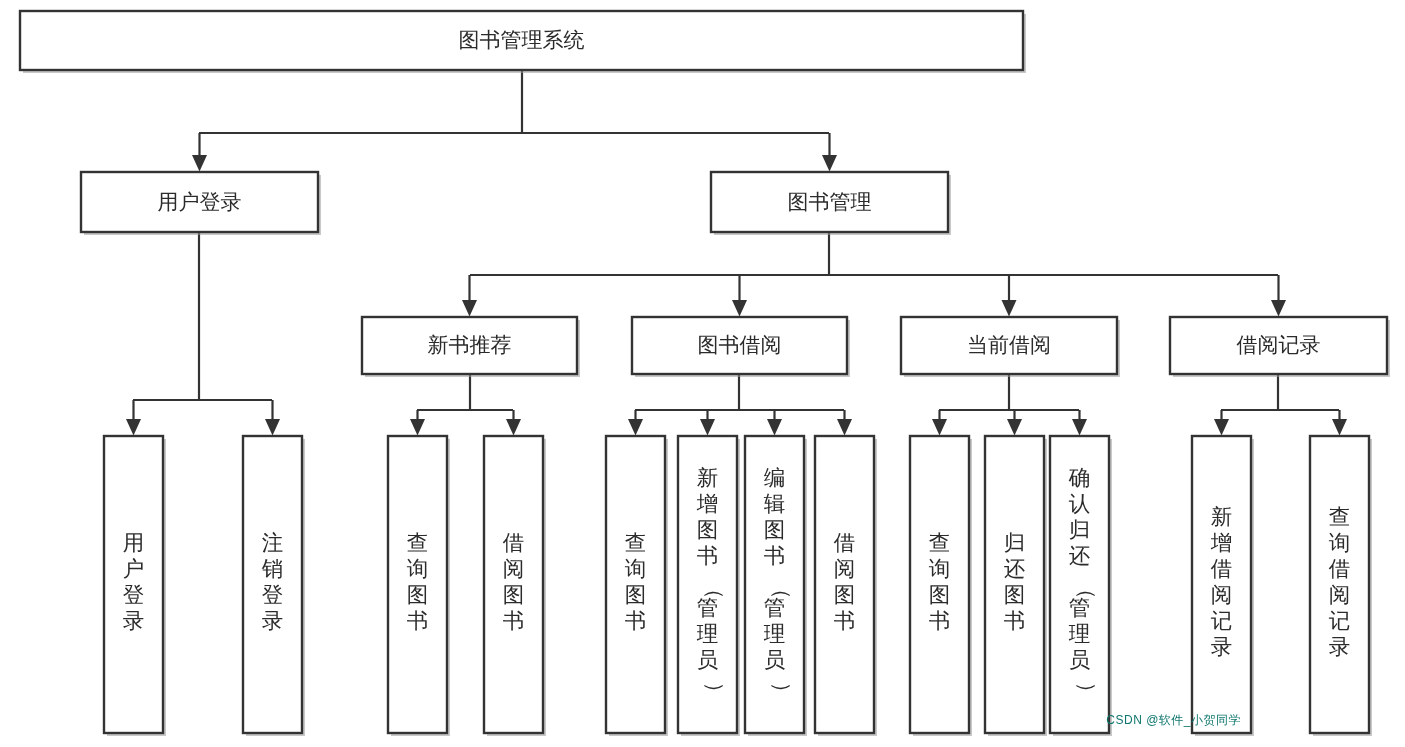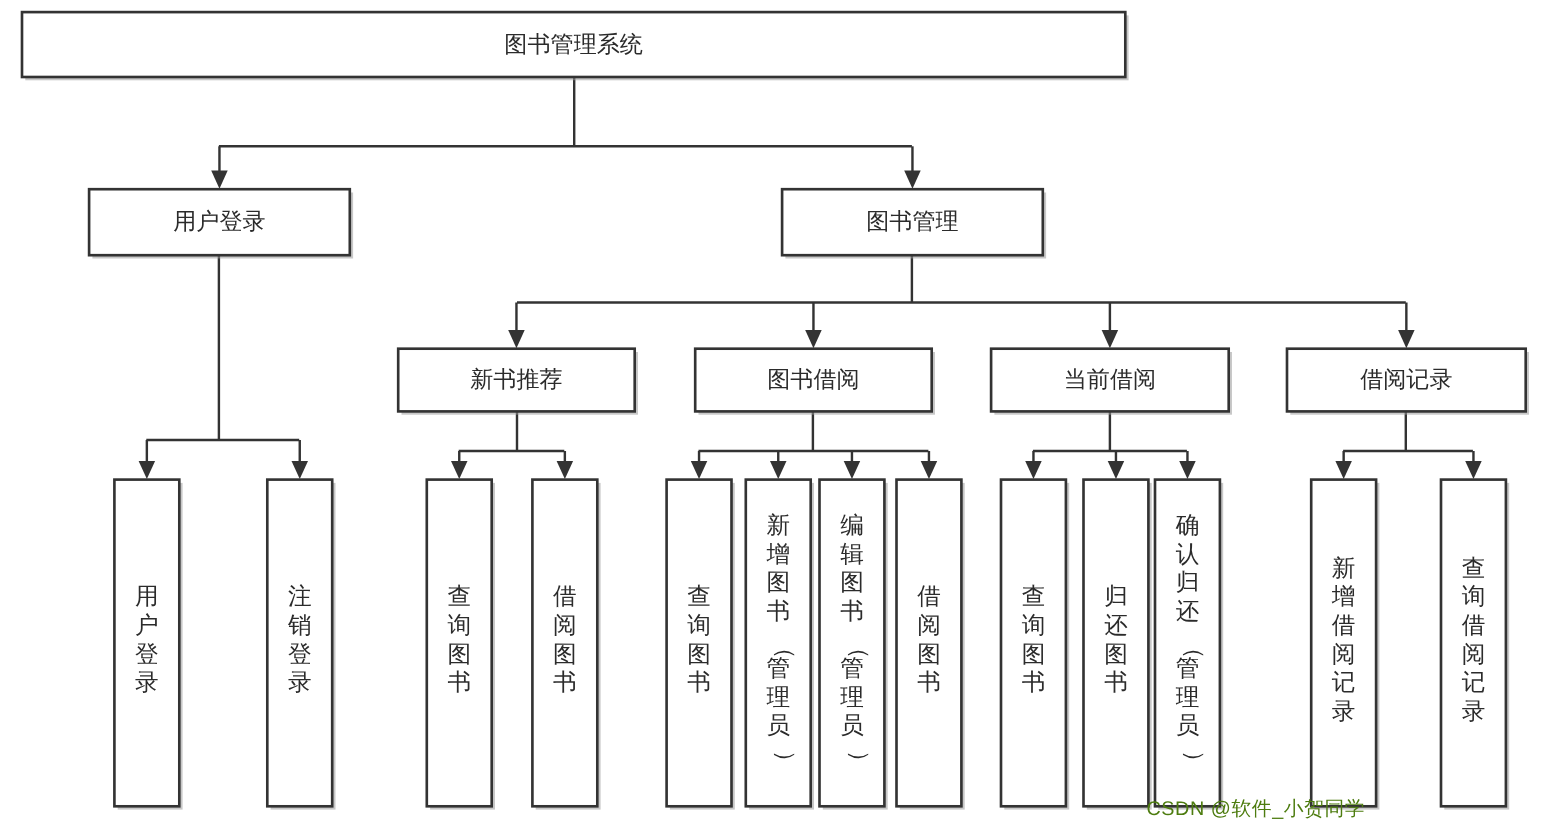--- a/index.html
+++ b/index.html
@@ -54,24 +54,24 @@
   }
   .node-label-v {
     font-family: "Liberation Sans", "DejaVu Sans", sans-serif;
     fill: #2b2b2b;
     font-size: 21.5px;
     text-anchor: middle;
   }
   .watermark {
     position: absolute;
     right: 12px;
-    bottom: 0;
+    bottom: 18px;
     font-family: "Liberation Sans", "DejaVu Sans", sans-serif;
-    font-size: 18px;
-    color: #4d7c0f;
+    font-size: 12px;
+    color: #0f766e;
     white-space: nowrap;
     letter-spacing: 0.5px;
     pointer-events: none;
   }
 </style>
 </head>
 <body>
 
 <div id="diagram-root">
   <svg class="diagram" viewBox="0 0 1405 747" xmlns="http://www.w3.org/2000/svg">

